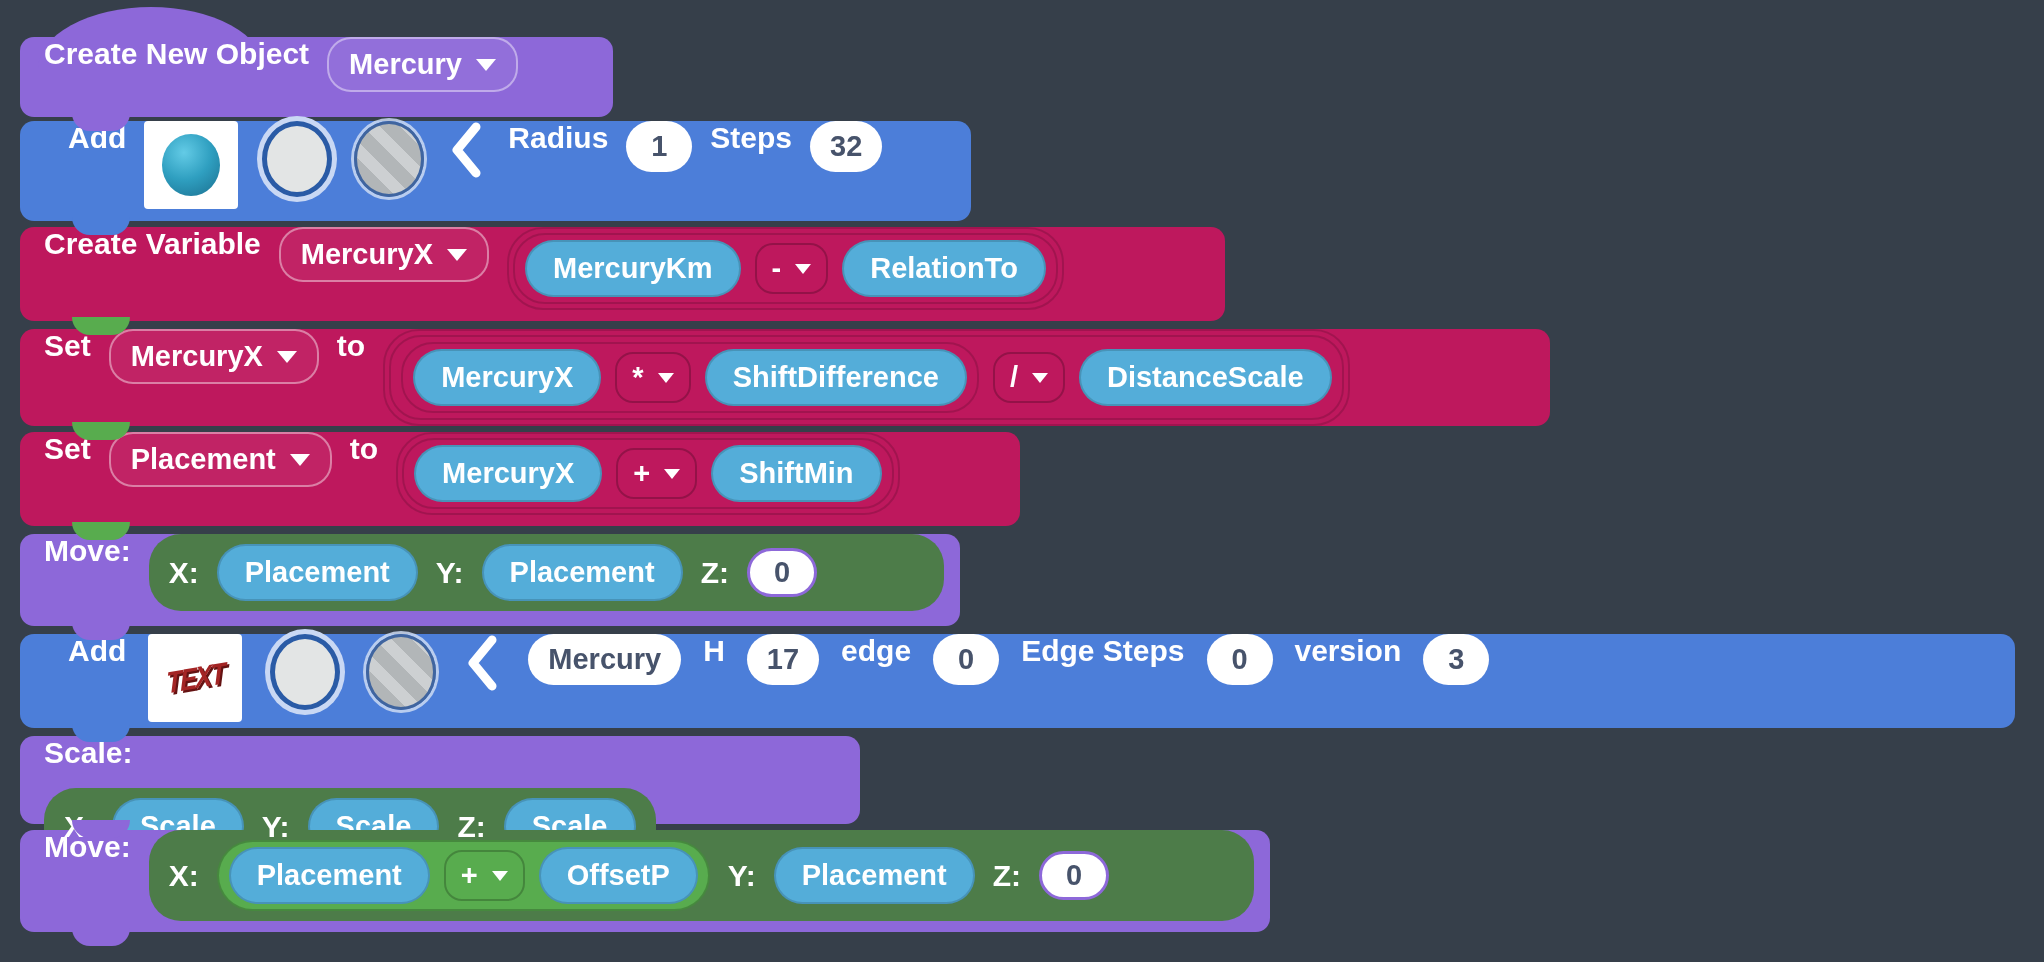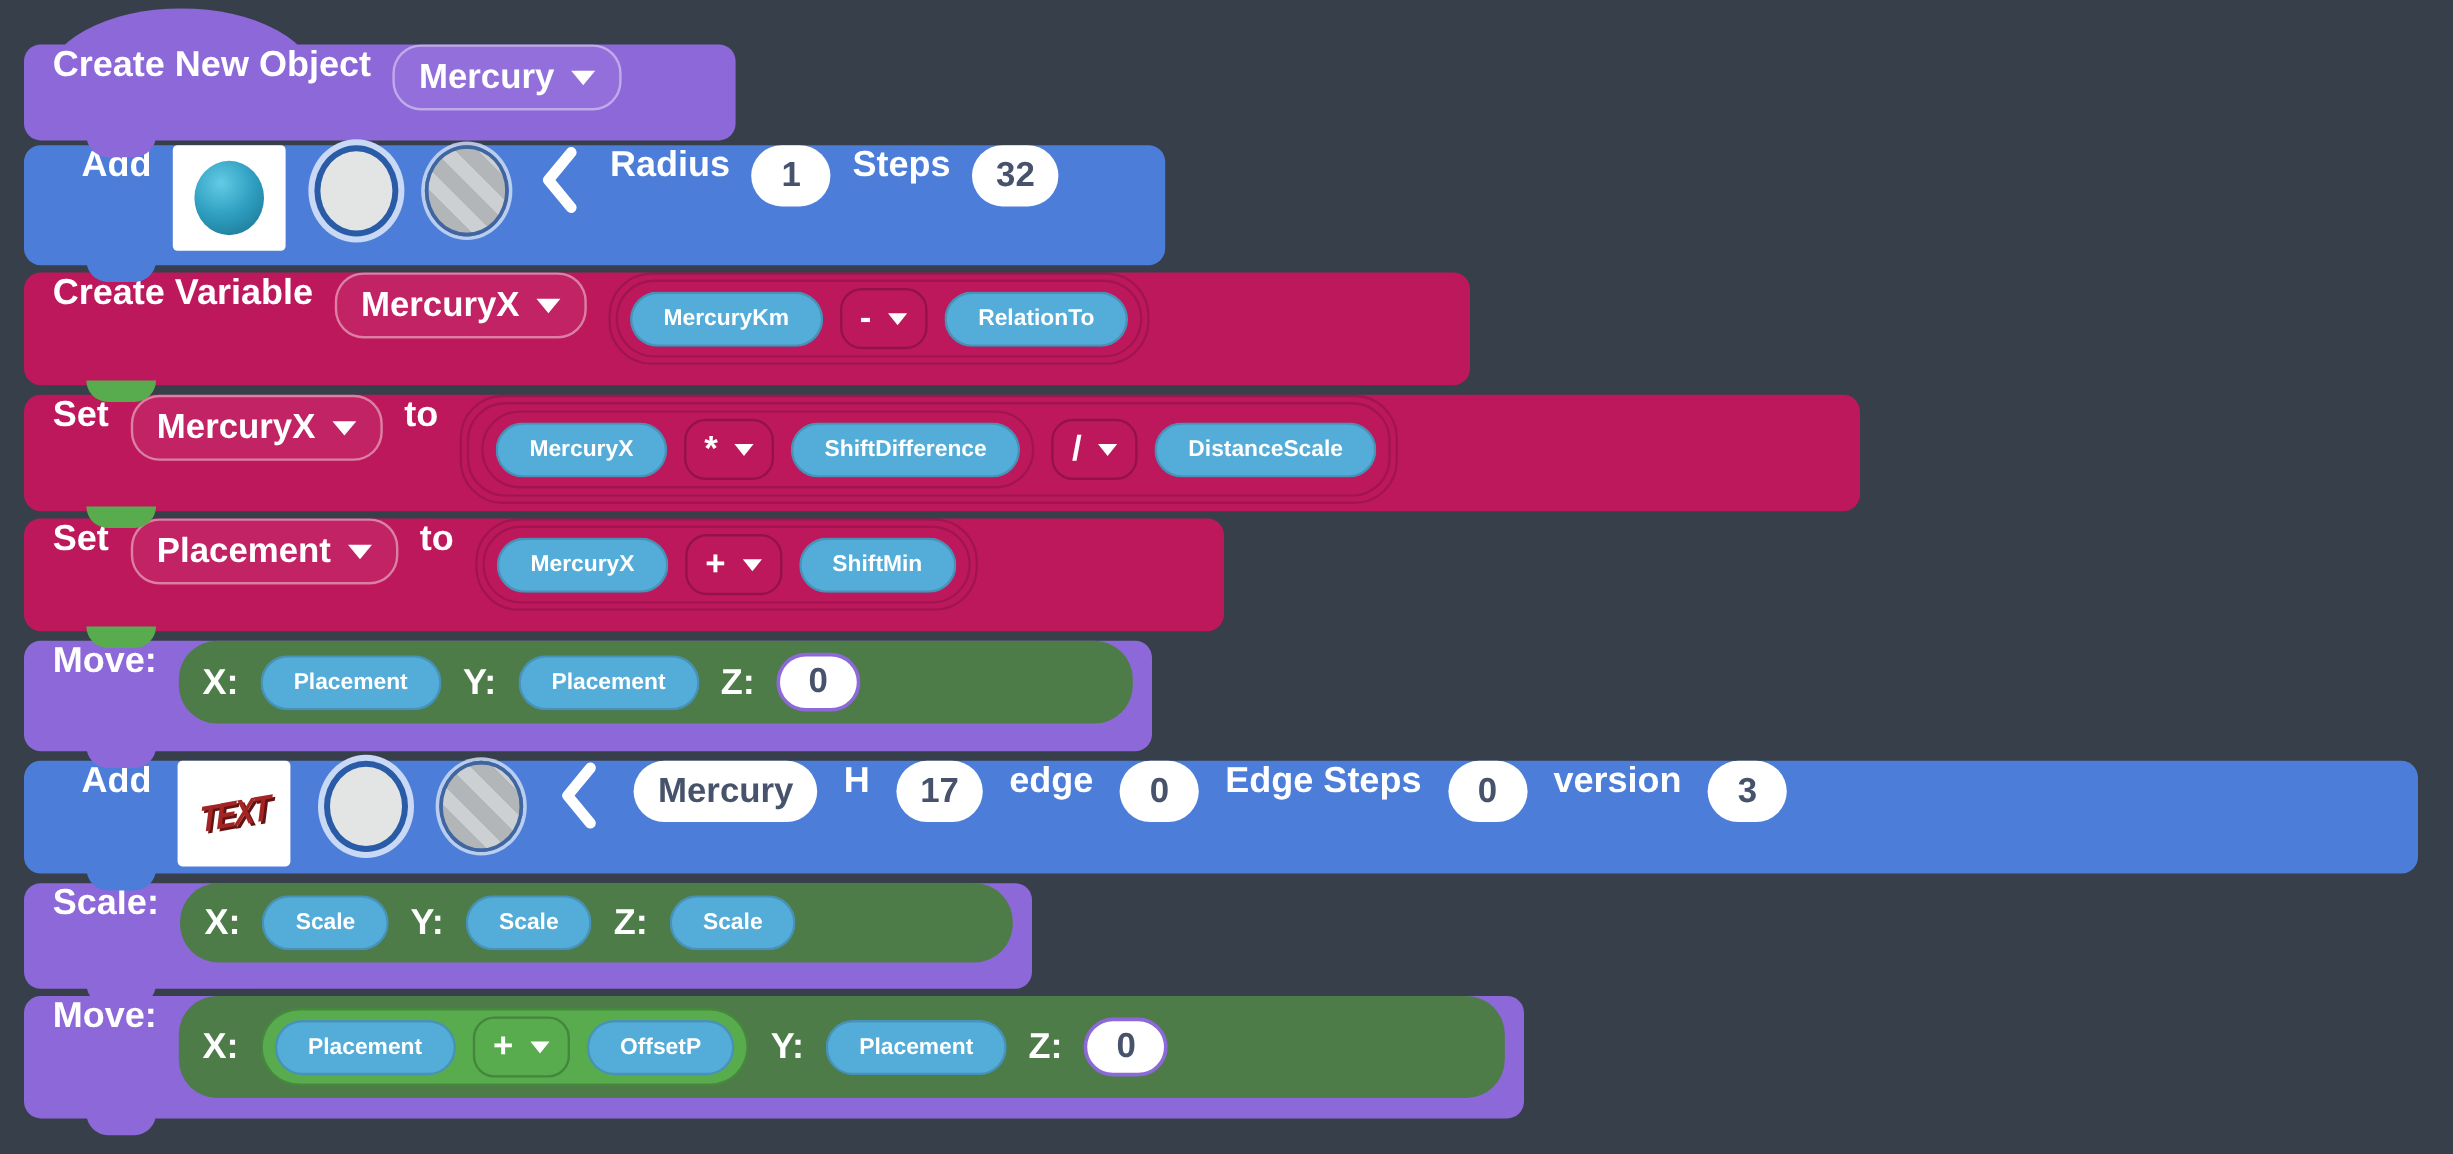--- a/index.html
+++ b/index.html
@@ -71,21 +71,21 @@
   .dd.op .caret{
     border-left-width:8px;border-right-width:8px;border-top-width:10px;
   }
 
   
   .vpill{
     background:#54add9;
     border:2px solid rgba(0,0,0,.15);
     border-radius:34px;
     padding:10px 26px;
-    font-size:19px;white-space:nowrap;
+    font-size:29px;white-space:nowrap;
   }
 
   
   .wpill{
     background:#ffffff;color:#47536b;
     border-radius:32px;
     padding:9px 20px;min-width:26px;text-align:center;
     font-size:29px;white-space:nowrap;
   }
   .zpill{
@@ -287,21 +287,21 @@
     <span class="wpill">17</span>
     <span class="lbl">edge</span>
     <span class="wpill">0</span>
     <span class="lbl">Edge Steps</span>
     <span class="wpill">0</span>
     <span class="lbl">version</span>
     <span class="wpill">3</span>
     <span class="tab"></span>
   </div>
 
-  <div class="block purple" style="top:736px;width:840px;height:88px;">
+  <div class="block purple" style="top:736px;width:840px;height:88px;flex-direction:column;">
     <span class="lbl">Scale:</span>
     <div class="holder">
       <span class="lbl">X:</span>
       <span class="vpill">Scale</span>
       <span class="lbl">Y:</span>
       <span class="vpill">Scale</span>
       <span class="lbl">Z:</span>
       <span class="vpill">Scale</span>
     </div>
     <span class="tab"></span>

